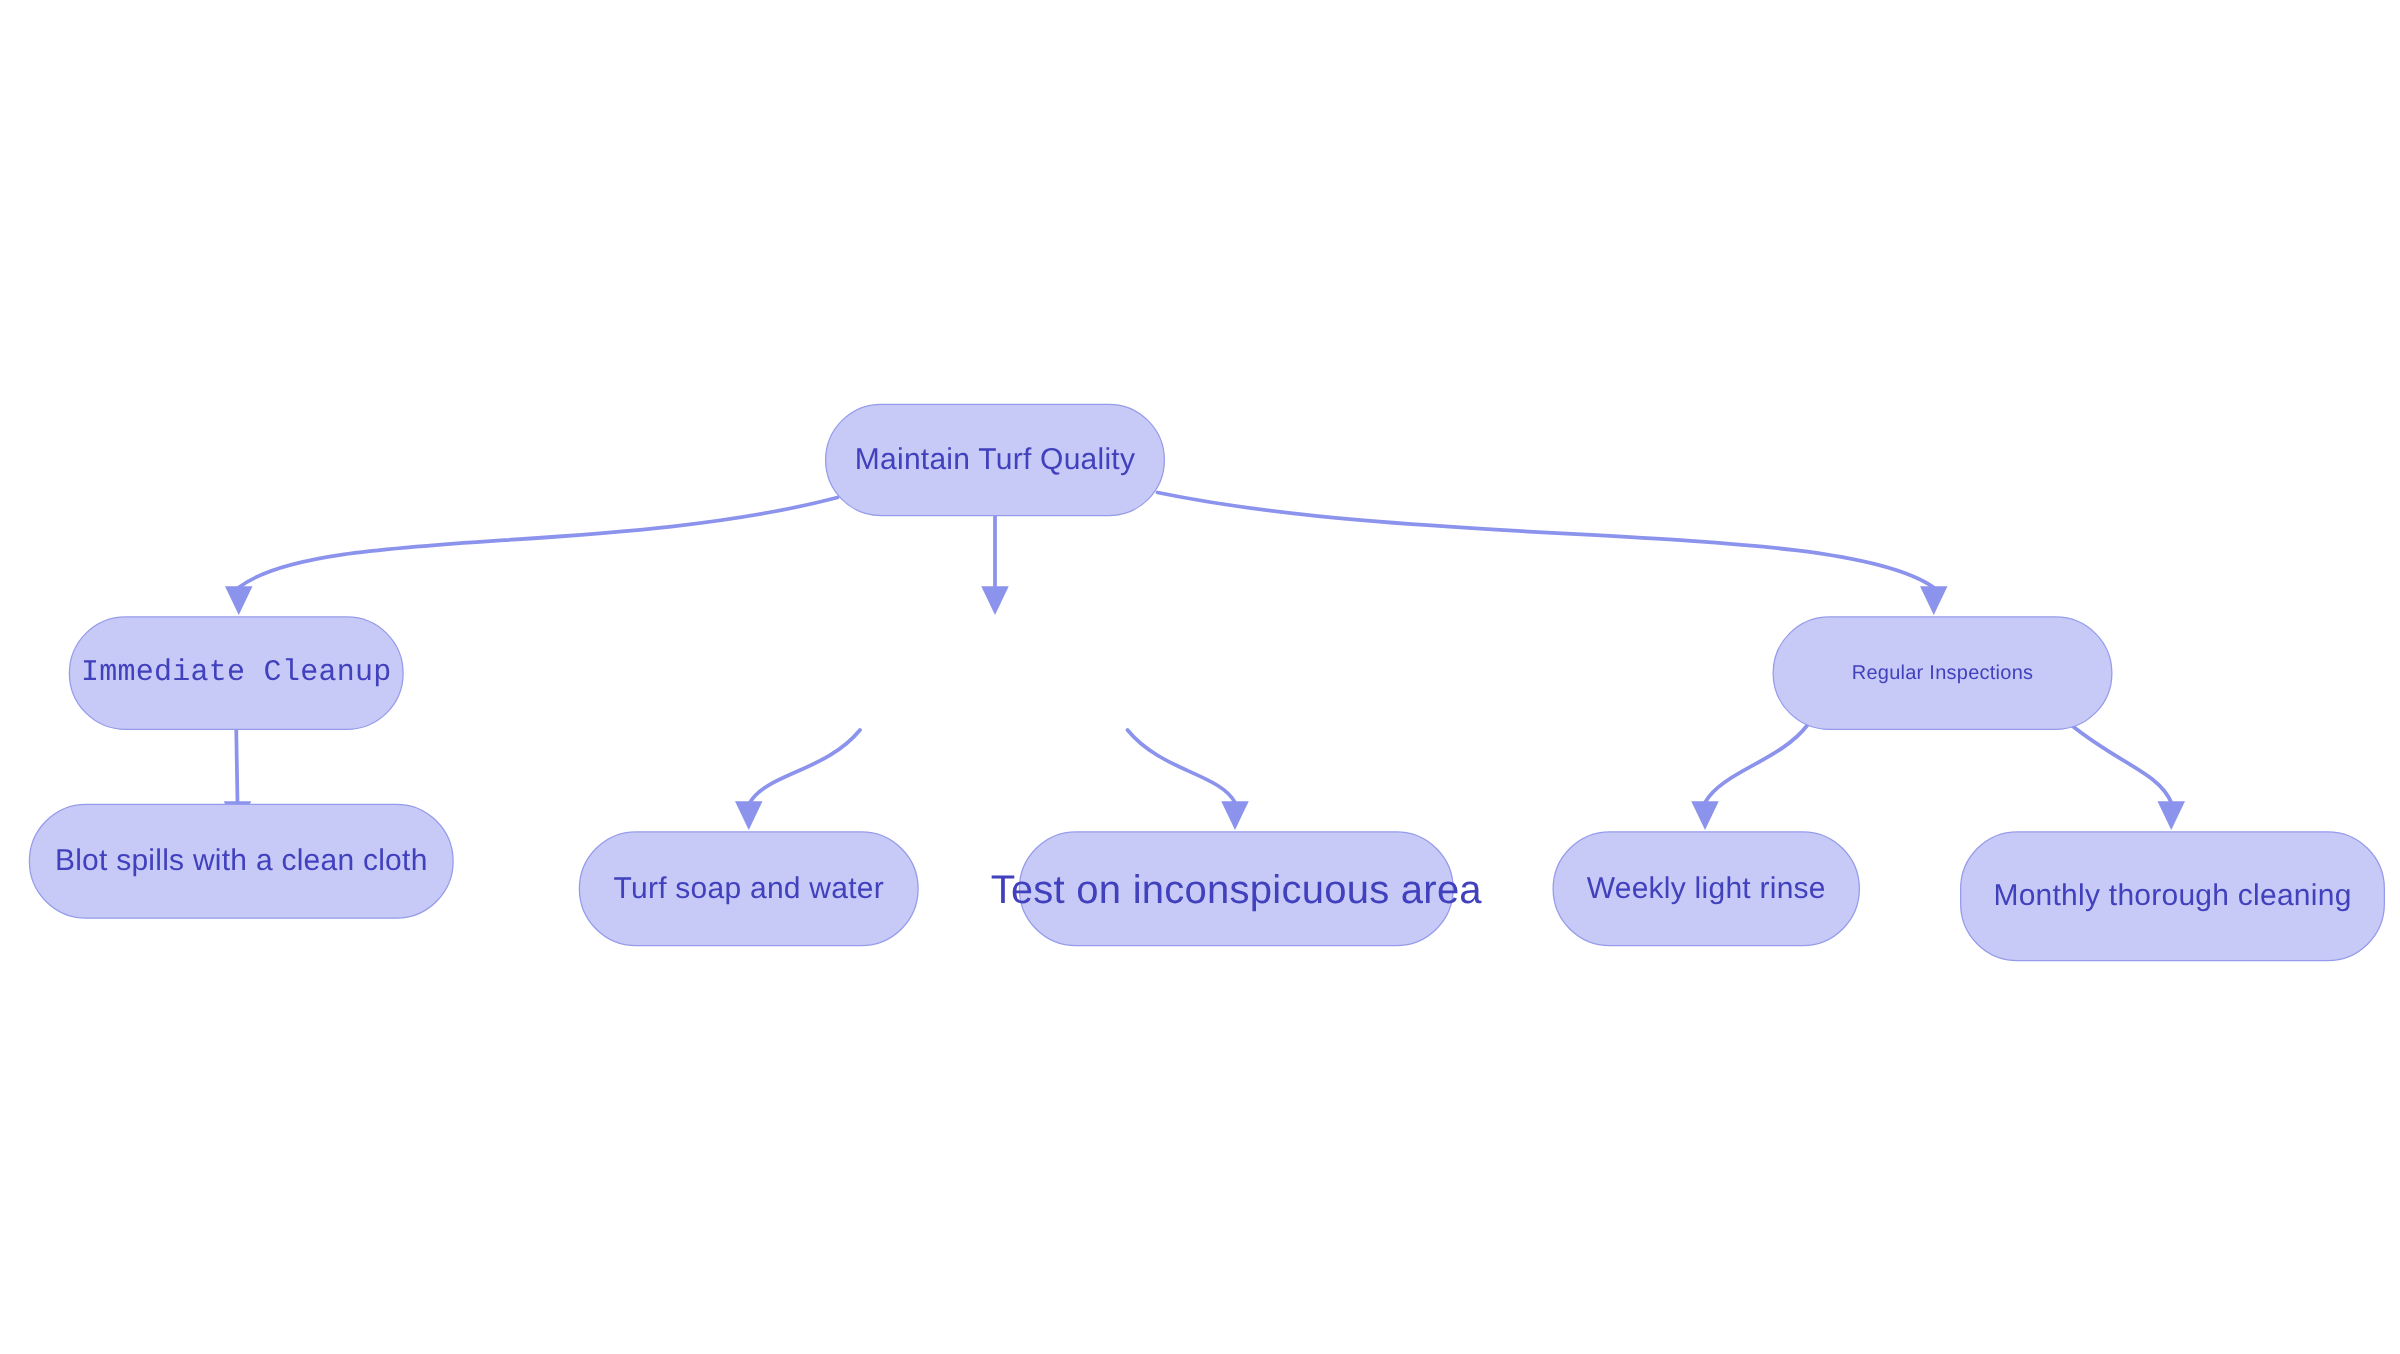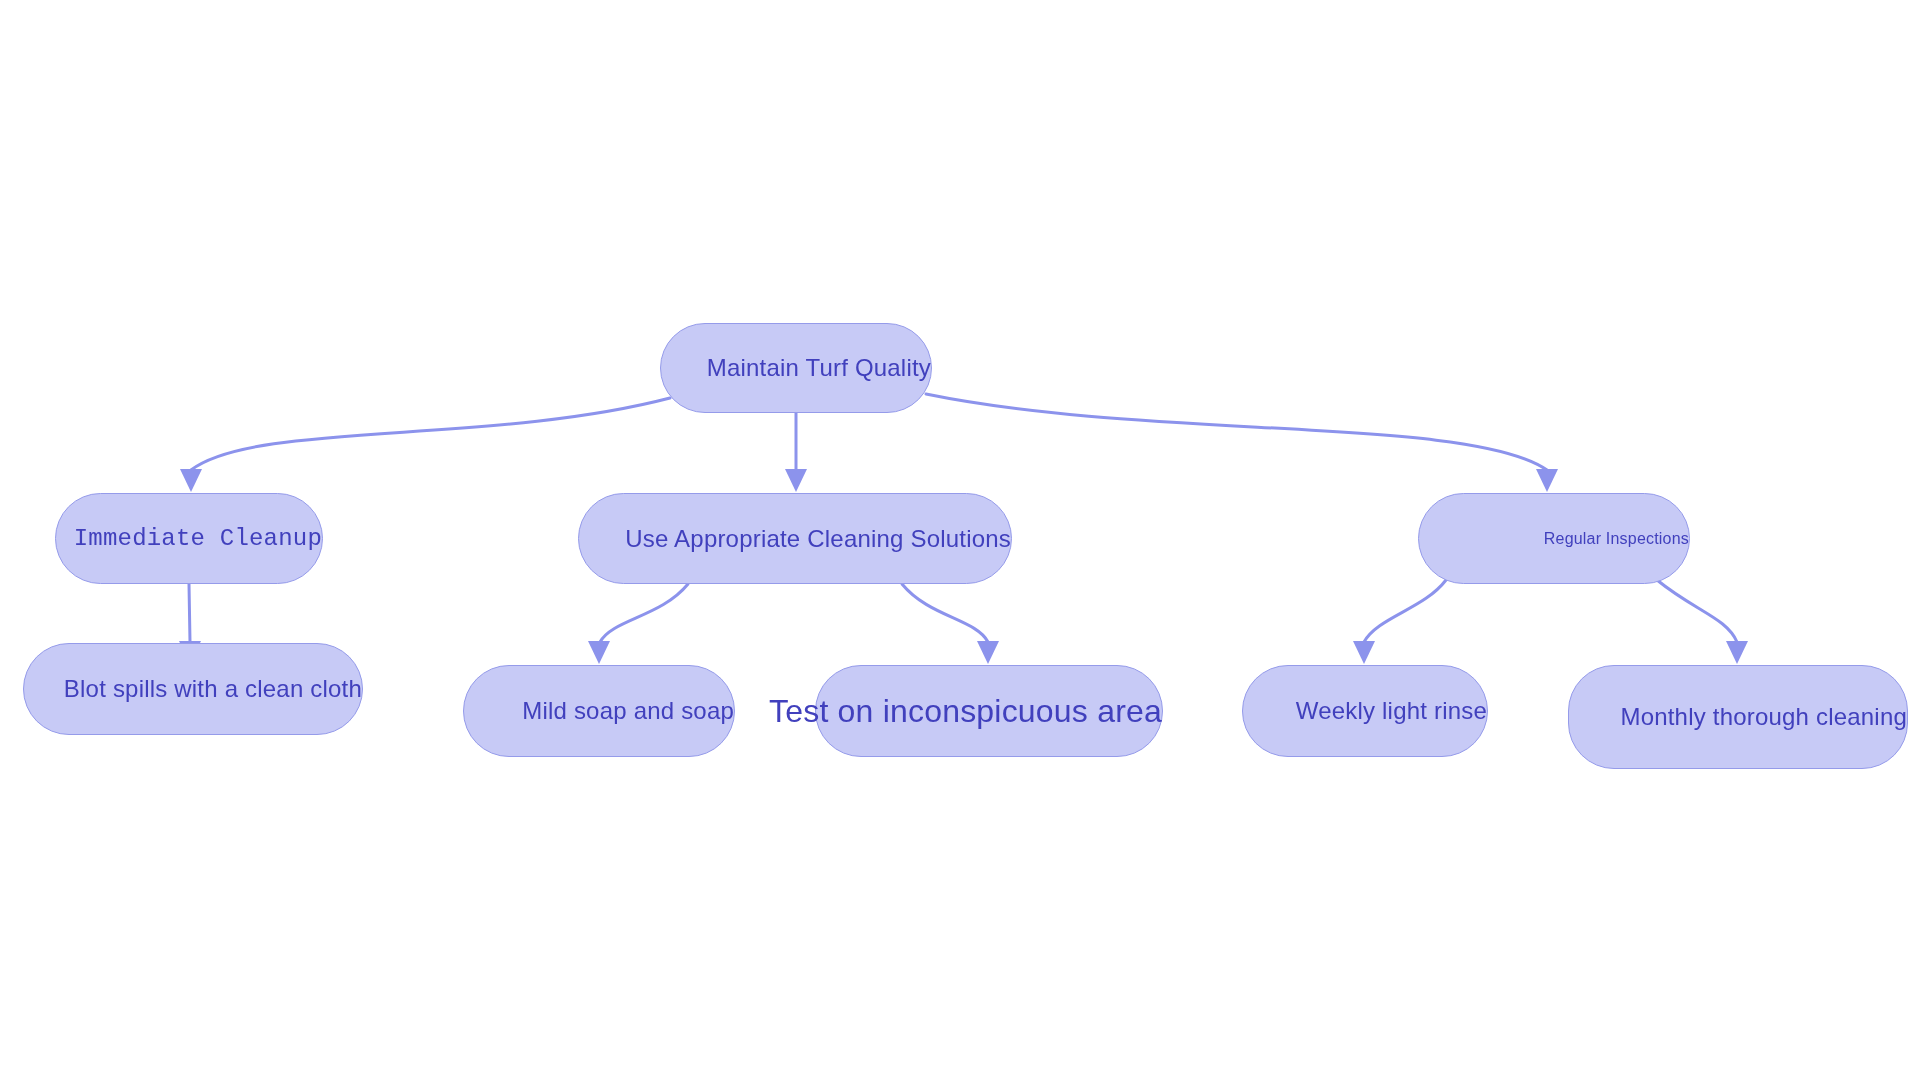--- a/index.html
+++ b/index.html
@@ -16,21 +16,21 @@
     position: absolute;
     left: 0;
     top: 0;
     pointer-events: none;
   }
   .node {
     position: absolute;
     box-sizing: border-box;
     display: flex;
     align-items: center;
-    justify-content: flex-end;
+    justify-content: center;
     border-radius: 46px;
     border-style: solid;
     border-width: 1.6px;
     white-space: nowrap;
     letter-spacing: 0.2px;
   }
   .node span {
     display: block;
   }
 </style>
@@ -55,31 +55,28 @@
       <polygon points="1353,641 1375,641 1364,664" fill="#8c93ec"></polygon>
       <path d="M 1657 580 C 1695 611, 1727 618, 1737 642" fill="none" stroke="#8c93ec" stroke-width="3" stroke-linecap="round"></path>
       <polygon points="1726,641 1748,641 1737,664" fill="#8c93ec"></polygon>
     </svg>
 <div class="node" style="left: 660px; top: 323px; width: 272px; height: 90px; background: rgb(199, 202, 246); border-color: rgb(149, 155, 234); color: rgb(65, 64, 189); font-size: 24px;">
       <span>Maintain Turf Quality</span>
     </div>
     <div class="node" style="left: 55px; top: 493px; width: 268px; height: 91px; background: rgb(199, 202, 246); border-color: rgb(149, 155, 234); color: rgb(65, 64, 189); font-size: 24px; font-family: Liberation Mono, monospace;">
       <span>Immediate Cleanup</span>
     </div>
-    <div class="node" style="left: 578px; top: 493px; width: 434px; height: 91px; background: rgb(199, 202, 246); border-color: rgb(149, 155, 234); color: rgb(65, 64, 189); font-size: 24px;">
-      <span>Use Appropriate Cleaning Solutions</span>
-    </div>
     <div class="node" style="left: 1418px; top: 493px; width: 272px; height: 91px; background: rgb(199, 202, 246); border-color: rgb(149, 155, 234); color: rgb(65, 64, 189); font-size: 16px;">
       <span>Regular Inspections</span>
     </div>
     <div class="node" style="left: 23px; top: 643px; width: 340px; height: 92px; background: rgb(199, 202, 246); border-color: rgb(149, 155, 234); color: rgb(65, 64, 189); font-size: 24px;">
       <span>Blot spills with a clean cloth</span>
     </div>
     <div class="node" style="left: 463px; top: 665px; width: 272px; height: 92px; background: rgb(199, 202, 246); border-color: rgb(149, 155, 234); color: rgb(65, 64, 189); font-size: 24px;">
-      <span>Mild soap and soap</span>
+      <span>Turf soap and water</span>
     </div>
     <div class="node" style="left: 815px; top: 665px; width: 348px; height: 92px; background: rgb(199, 202, 246); border-color: rgb(149, 155, 234); color: rgb(65, 64, 189); font-size: 32px;">
       <span>Test on inconspicuous area</span>
     </div>
     <div class="node" style="left: 1242px; top: 665px; width: 246px; height: 92px; background: rgb(199, 202, 246); border-color: rgb(149, 155, 234); color: rgb(65, 64, 189); font-size: 24px;">
       <span>Weekly light rinse</span>
     </div>
     <div class="node" style="left: 1568px; top: 665px; width: 340px; height: 104px; background: rgb(199, 202, 246); border-color: rgb(149, 155, 234); color: rgb(65, 64, 189); font-size: 24px;">
       <span>Monthly thorough cleaning</span>
     </div>

